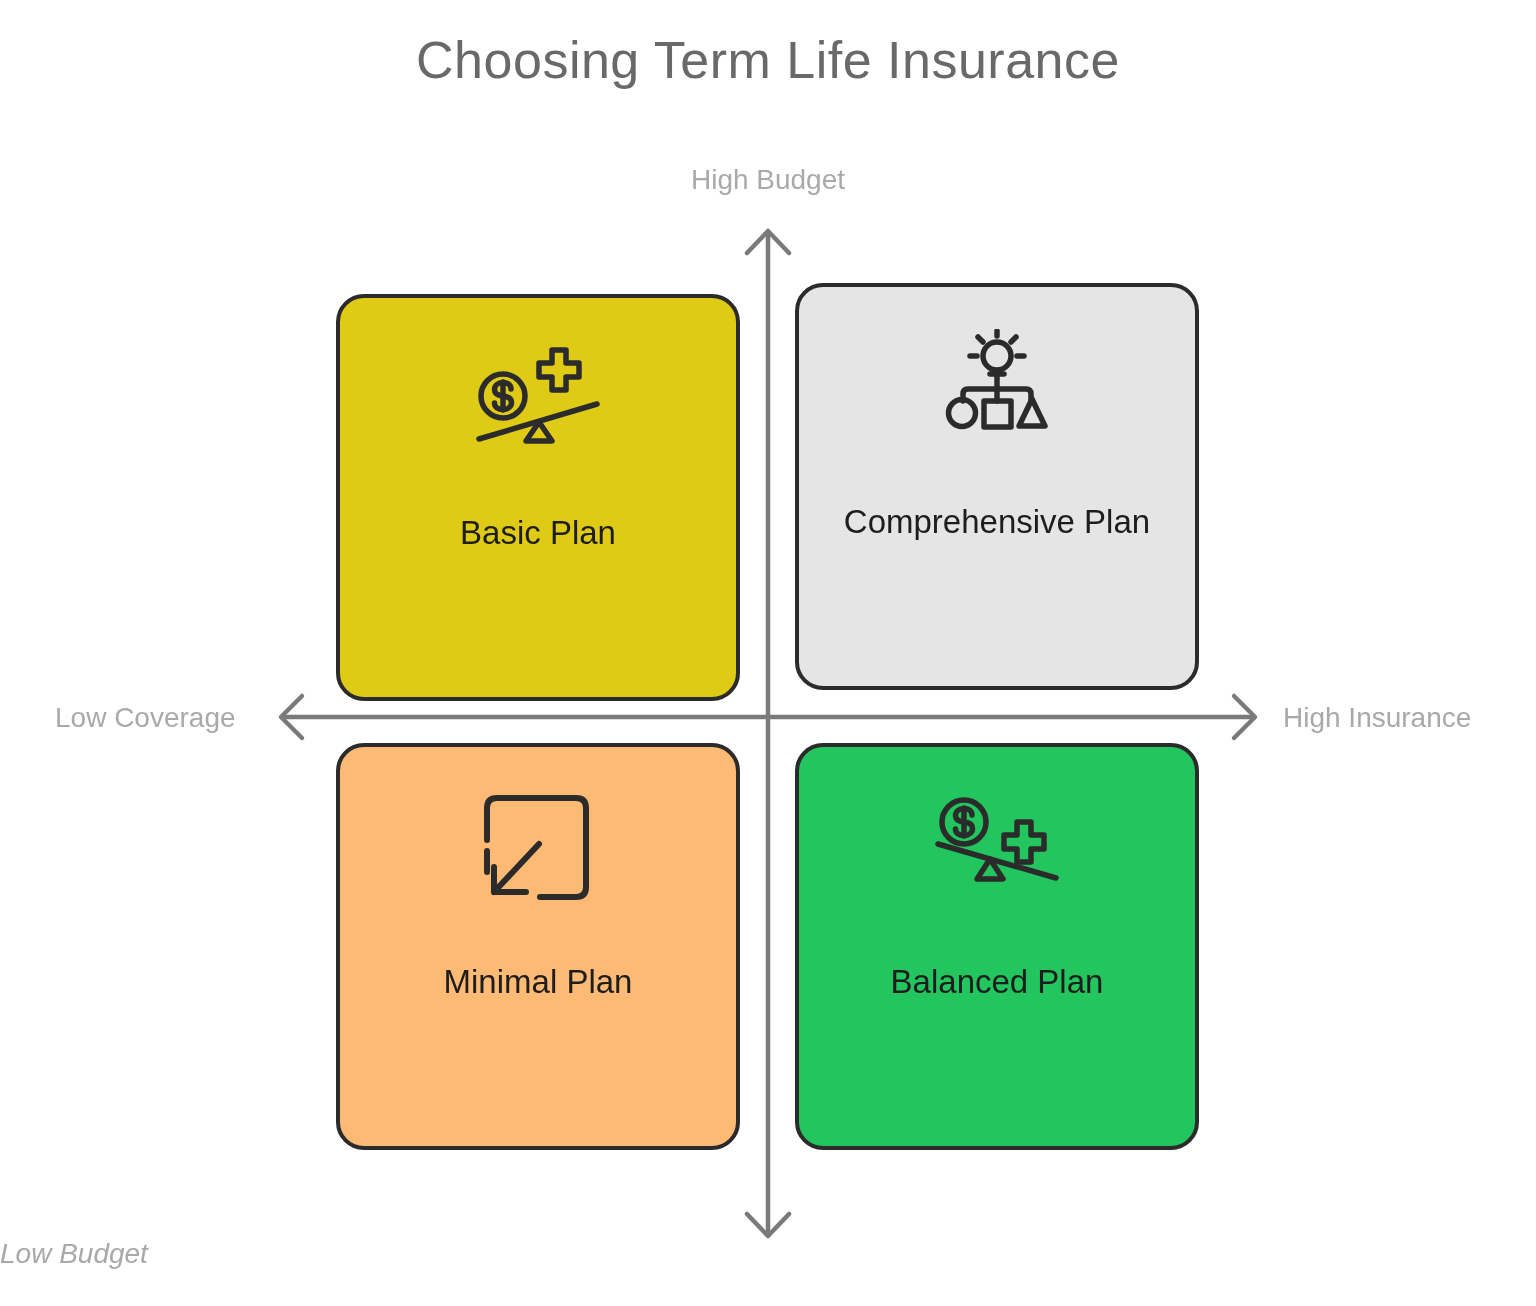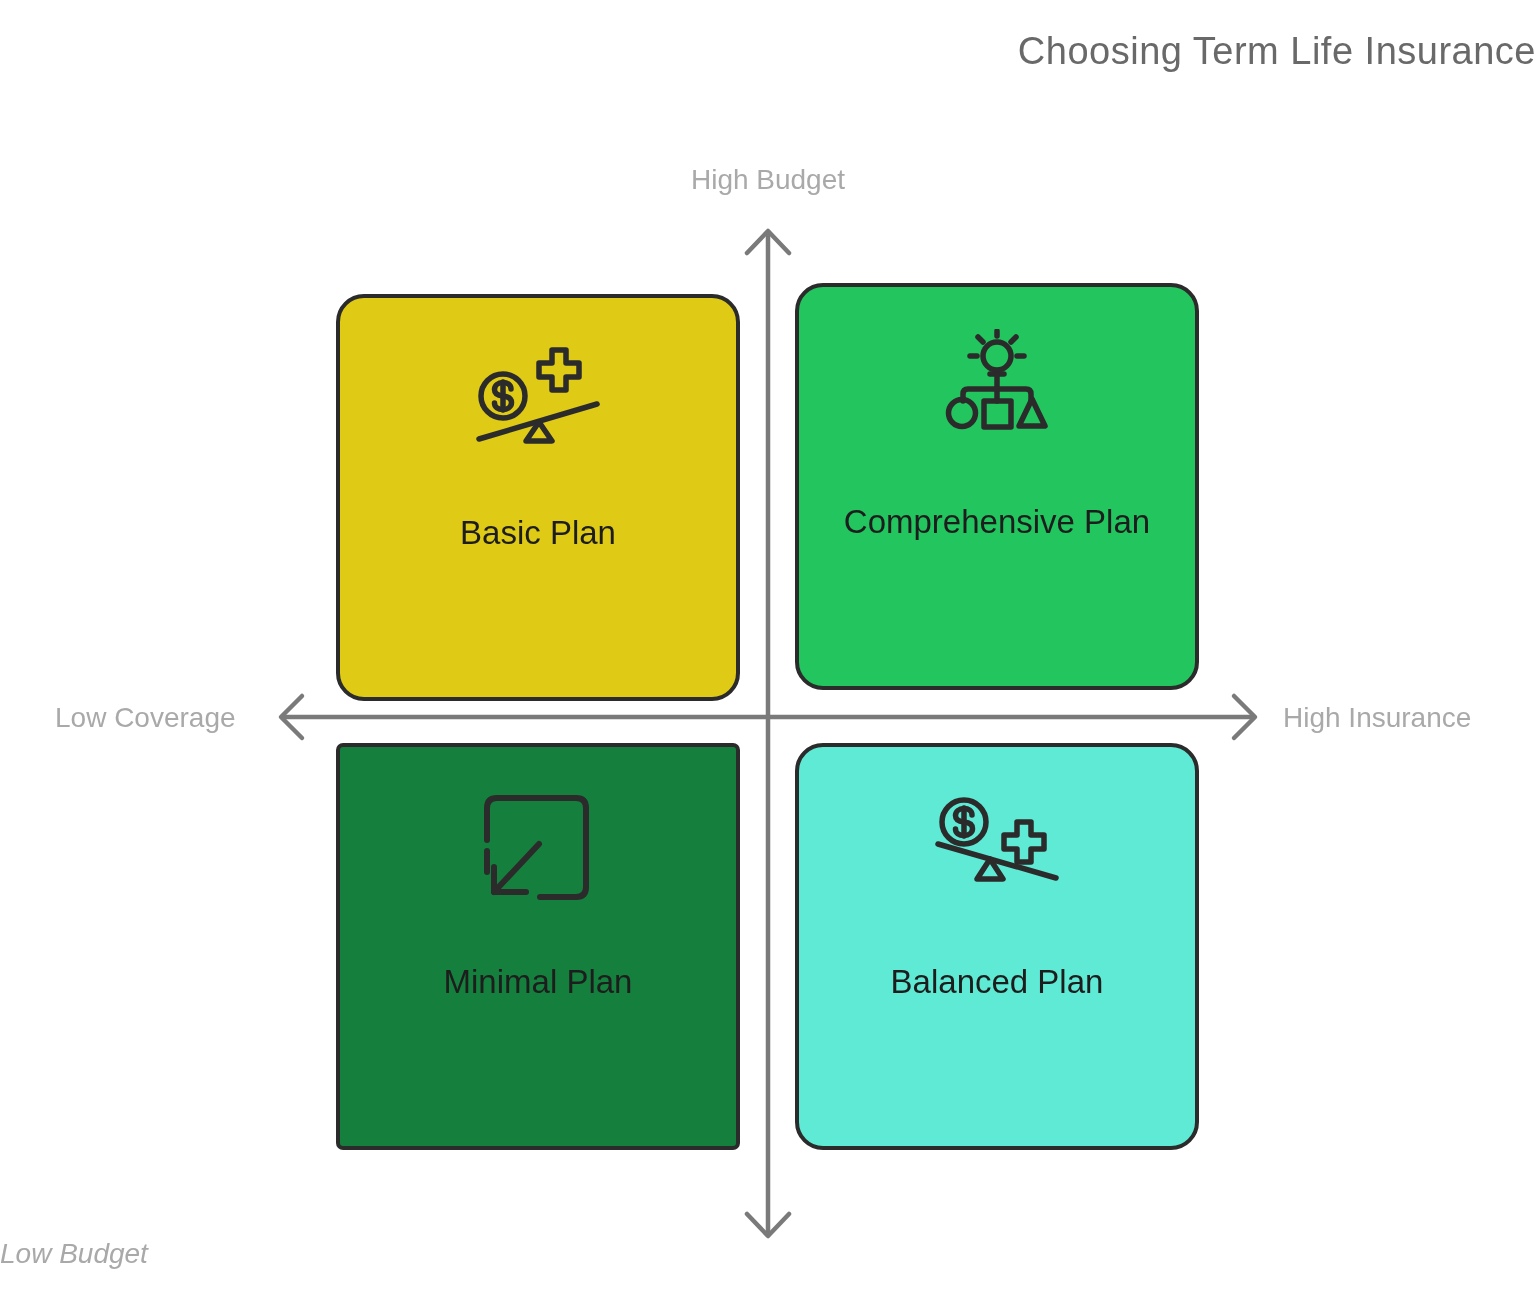--- a/index.html
+++ b/index.html
@@ -8,22 +8,22 @@
     background: #ffffff;
     font-family: "Liberation Sans", sans-serif;
     position: relative;
     overflow: hidden;
   }
   .stage { position: absolute; inset: 0; }
 
   .title {
     position: absolute;
     left: 0; right: 0; top: 30px;
-    text-align: right;
-    font-size: 38px;
+    text-align: center;
+    font-size: 52px;
     color: #696969;
     letter-spacing: 0.5px;
   }
 
   .axis-label {
     position: absolute;
     font-size: 28px;
     color: #a9a9a9;
     white-space: nowrap;
     text-align: center;
@@ -104,53 +104,53 @@
         <path d="M 30,36 V 64"></path>
         <path d="M 38,43 C 38,39 34.5,36.5 30,36.5 C 25,36.5 21.5,39.5 21.5,43.5 C 21.5,47.5 25,49.5 30,50 C 35,50.5 38.5,52.5 38.5,56.5 C 38.5,60.5 35,63.5 30,63.5 C 25,63.5 21.5,61 21.5,57"></path>
         <path d="M 79,4 H 93 V 17 H 106 V 31 H 93 V 44 H 79 V 31 H 66 V 17 H 79 Z"></path>
         <path d="M 6,93 L 124,58"></path>
         <path d="M 66,76 L 79,95 L 53,95 Z"></path>
       </g>
     </svg>
     <div class="q-label">Basic Plan</div>
   </div>
 
-  <div class="quadrant q-tr" style="background-color: #22c55e;">
+  <div class="quadrant q-tr" style="background-color: #e5e5e5;">
     <svg class="q-icon" width="110" height="112" viewBox="0 0 110 112">
       <g class="icon-stroke" stroke-width="5.5">
         <circle cx="55" cy="27" r="14"></circle>
         <path d="M 55,7 V 2"></path>
         <path d="M 35,27 H 28"></path>
         <path d="M 75,27 H 82"></path>
         <path d="M 41,13 L 36,8"></path>
         <path d="M 69,13 L 74,8"></path>
         <path d="M 48,45 H 62"></path>
         <path d="M 55,46 V 72"></path>
         <path d="M 21,72 V 65 Q 21,60 26,60 H 84 Q 89,60 89,65 V 71"></path>
         <circle cx="20" cy="84" r="13.5"></circle>
         <rect x="42" y="72" width="27" height="26"></rect>
         <path d="M 90,70 L 103,97 L 77,97 Z"></path>
       </g>
     </svg>
     <div class="q-label">Comprehensive Plan</div>
   </div>
 
-  <div class="quadrant q-bl" style="background-color: #15803d; border-radius: 7px;">
+  <div class="quadrant q-bl" style="background-color: #fdba74;">
     <svg class="q-icon" width="112" height="110" viewBox="0 0 112 110">
       <g class="icon-stroke" stroke-width="6">
         <path d="M 5,47 V 15 Q 5,5 15,5 H 94 Q 104,5 104,15 V 94 Q 104,104 94,104 H 58"></path>
         <path d="M 5,58 V 79"></path>
         <path d="M 57,51 L 12,99"></path>
         <path d="M 12,74 V 99 H 44"></path>
       </g>
     </svg>
     <div class="q-label">Minimal Plan</div>
   </div>
 
-  <div class="quadrant q-br" style="background-color: #5eead4; padding-left: 20px;">
+  <div class="quadrant q-br" style="background-color: #22c55e; padding-left: 20px;">
     <svg class="q-icon" width="130" height="105" viewBox="0 0 130 105">
       <g class="icon-stroke" stroke-width="5.5">
         <circle cx="32" cy="27" r="22"></circle>
         <path d="M 32,13 V 41"></path>
         <path d="M 40,20 C 40,16 36.5,13.5 32,13.5 C 27,13.5 23.5,16.5 23.5,20.5 C 23.5,24.5 27,26.5 32,27 C 37,27.5 40.5,29.5 40.5,33.5 C 40.5,37.5 37,40.5 32,40.5 C 27,40.5 23.5,38 23.5,34"></path>
         <path d="M 85,27 H 99 V 40 H 112 V 54 H 99 V 67 H 85 V 54 H 72 V 40 H 85 Z"></path>
         <path d="M 6,49 L 124,83"></path>
         <path d="M 58,64 L 71,84 L 45,84 Z"></path>
       </g>
     </svg>

